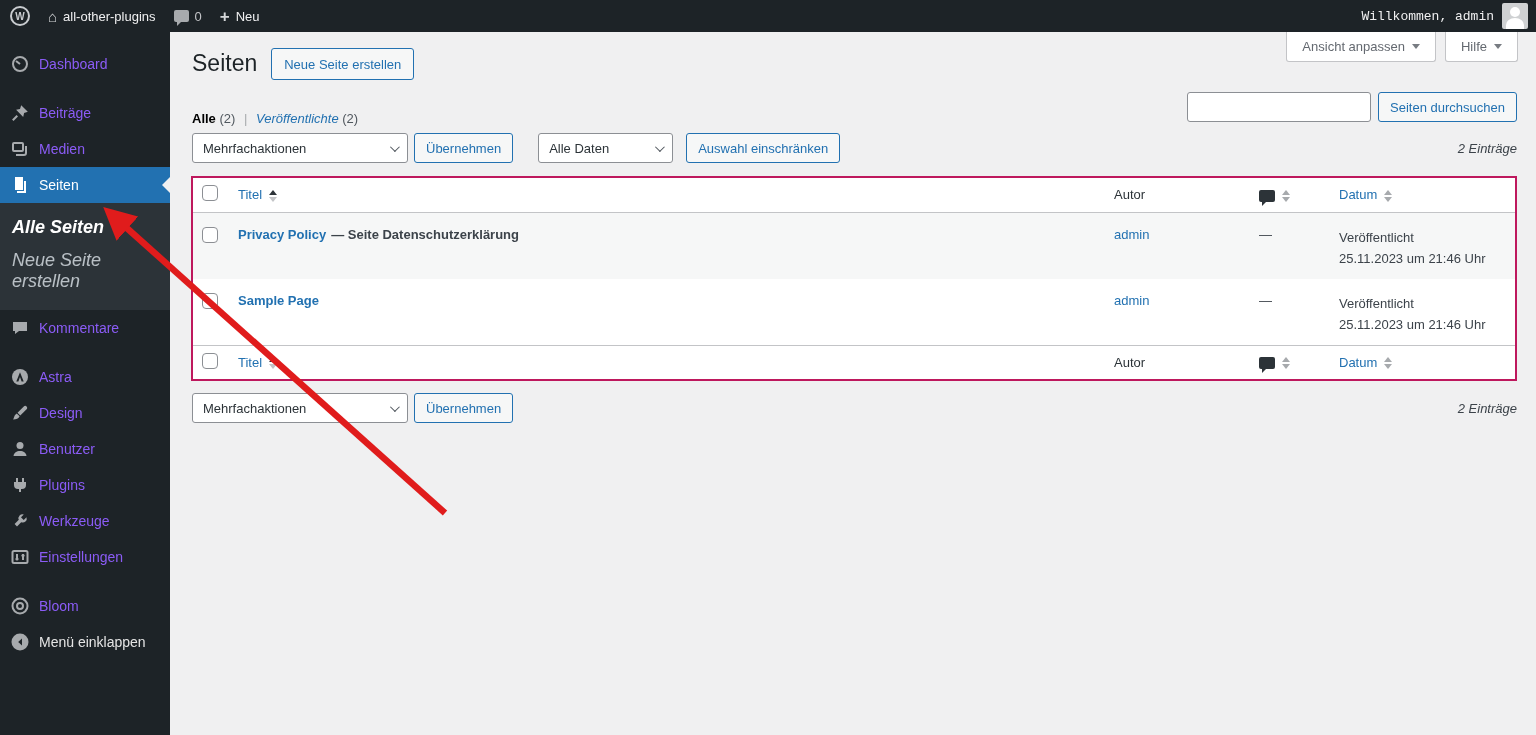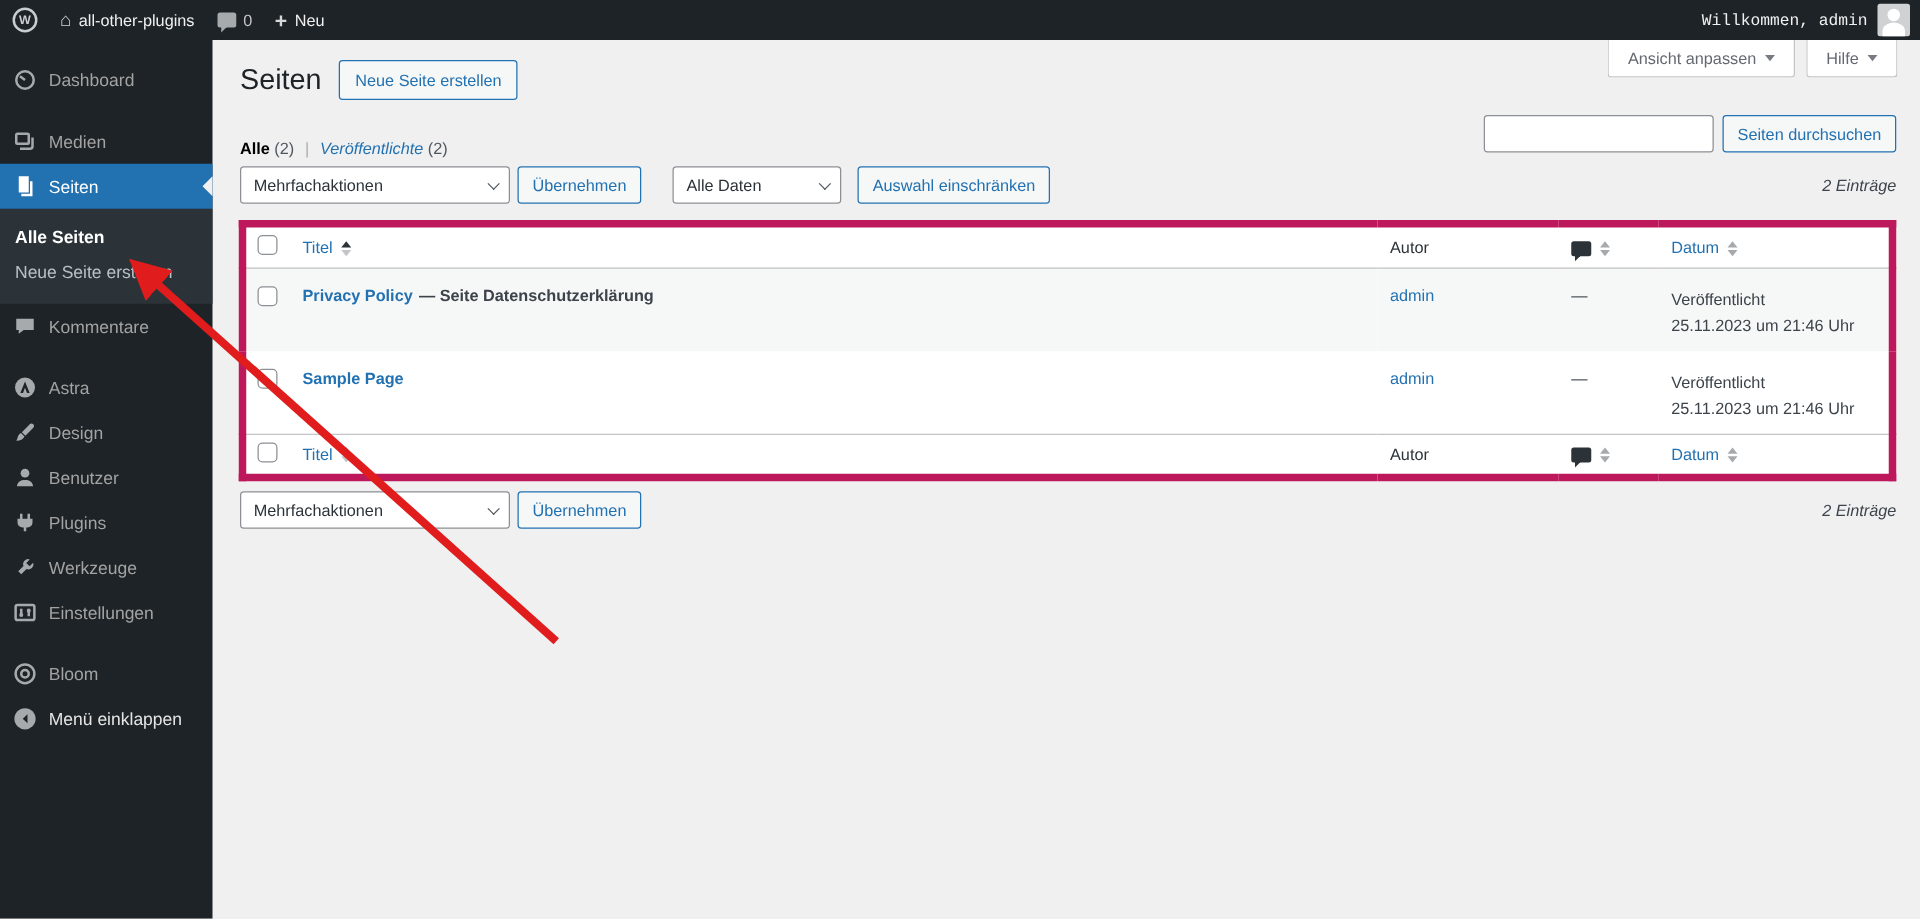--- a/index.html
+++ b/index.html
@@ -17,28 +17,28 @@
   .tb-bubble::after { content: ""; position: absolute; left: 3px; bottom: -4px; border: 4px solid transparent; border-top-color: #a7aaad; border-left-color: #a7aaad; }
   .tb-count { color: #c3c4c7; }
   .tb-plus { font-size: 17px; font-weight: bold; color: #d5d7d9; line-height: 1; }
   .avatar { width: 26px; height: 26px; background: #cfd1d3; border-radius: 2px; position: relative; overflow: hidden; }
   .avatar .head { position: absolute; left: 8px; top: 4px; width: 10px; height: 10px; border-radius: 50%; background: #fff; }
   .avatar .bust { position: absolute; left: 4px; top: 15px; width: 18px; height: 14px; border-radius: 50% 50% 0 0; background: #fff; }
 
   
   .sidebar { position: absolute; left: 0; top: 32px; width: 170px; height: 703px; background: #1d2327; z-index: 20; }
   .menu { list-style: none; padding-top: 14px; }
-  .menu-item { display: flex; align-items: center; gap: 9px; padding: 0 10px 0 10px; height: 36px; color: #a3a3a3; font-size: 14px; cursor: pointer; position: relative; }
+  .menu-item { display: flex; align-items: center; gap: 9px; padding: 0 10px 0 10px; height: 36px; color: #8b5cf6; font-size: 14px; cursor: pointer; position: relative; }
   .menu-item .mi { width: 20px; height: 20px; color: #a7aaad; flex: 0 0 20px; display: flex; align-items: center; justify-content: center; }
   .menu-item.active { background: #2271b1; color: #fff; }
   .menu-item.active .mi { color: #fff; }
   .notch { position: absolute; right: 0; top: 50%; margin-top: -8px; width: 0; height: 0; border-top: 8px solid transparent; border-bottom: 8px solid transparent; border-right: 8px solid #f0f0f1; }
   .spacer { height: 13px; }
   .submenu { background: #2c3338; padding: 8px 0 12px; list-style: none; }
-  .submenu li { padding: 6px 12px; font-size: 14px; color: rgba(240,246,252,.72); cursor: pointer; }
+  .submenu li { padding: 6px 12px; font-size: 18px; color: rgba(240,246,252,.72); cursor: pointer; font-style: italic; }
   .submenu li.current { color: #fff; font-weight: bold; }
   .collapse-item { color: #e5e5e5; }
 
   
   .content { position: absolute; left: 170px; top: 32px; width: 1366px; height: 699px; background: #f0f0f1; }
   .screen-tabs { position: absolute; top: 0; right: 18px; display: flex; gap: 9px; }
   .screen-tab { height: 30px; padding: 0 15px; background: #fff; border: 1px solid #c3c4c7; border-top: none; border-radius: 0 0 3px 3px; color: #646970; display: flex; align-items: center; gap: 7px; cursor: pointer; }
   .tri-down { width: 0; height: 0; border-left: 4px solid transparent; border-right: 4px solid transparent; border-top: 5px solid #787c82; }
 
   .title-row { position: absolute; top: 16px; left: 22px; display: flex; align-items: center; gap: 14px; }
@@ -59,21 +59,21 @@
   .tablenav.top { top: 101px; }
   .tablenav.bottom { top: 361px; }
   .entries { margin-left: auto; color: #3c434a; font-style: italic; }
 
   .select { height: 30px; background: #fff; border: 1px solid #8c8f94; border-radius: 3px; color: #2c3338; display: inline-flex; align-items: center; padding: 0 10px; cursor: pointer; position: relative; }
   .select .chev { margin-left: auto; width: 7px; height: 7px; border-right: 1.6px solid #50575e; border-bottom: 1.6px solid #50575e; transform: rotate(45deg) translateY(-2px); }
   .sel-bulk { width: 216px; margin-right: 6px; }
   .sel-date { width: 135px; margin-left: 25px; margin-right: 13px; }
 
   
-  .list-table { position: absolute; top: 144px; left: 21px; right: 19px; border-collapse: collapse; background: #fff; border: 6px solid #be185d; width: 1326px; }
+  .list-table { position: absolute; top: 144px; left: 21px; right: 19px; border-collapse: collapse; background: #fff; border: 2px solid #be185d; width: 1326px; }
   .list-table th { text-align: left; font-weight: 400; font-size: 13px; color: #2c3338; padding: 0 10px; height: 35px; }
   .list-table thead th { border-bottom: 1px solid #c3c4c7; }
   .list-table tfoot th { border-top: 1px solid #c3c4c7; }
   .list-table tbody tr.alt { background: #f6f7f7; }
   .list-table tbody td { vertical-align: top; padding: 14px 10px 0; height: 66px; font-size: 13px; }
   .list-table tbody tr.row-1 td { height: 67px; }
   .check-col { padding-left: 9px !important; }
   input[type="checkbox"] { appearance: none; -webkit-appearance: none; width: 16px; height: 16px; border: 1px solid #8c8f94; border-radius: 4px; background: #fff; cursor: pointer; margin: 0; }
   a.col-link, a.row-link { color: #2271b1; text-decoration: none; cursor: pointer; }
   a.row-title { color: #2271b1; font-weight: bold; text-decoration: none; cursor: pointer; }
@@ -128,20 +128,29 @@
     <li class="menu-item">
       <span class="mi">
           <svg width="20" height="20" viewBox="0 0 20 20">
             <circle cx="10" cy="10" r="7" fill="none" stroke="currentColor" stroke-width="2"></circle>
             <path d="M10 10L6 7" stroke="currentColor" stroke-width="2"></path>
           </svg>
         </span>
       <span>Dashboard</span>
     </li>
     <li class="spacer"></li>
+    <li class="menu-item">
+      <span class="mi">
+          <svg width="20" height="20" viewBox="0 0 20 20">
+            <path d="M11.2 2.2l6.6 6.6-3.7 1.2-.9 3.9-7.1-7.1 3.9-.9z" fill="currentColor"></path>
+            <path d="M7.3 12.7L2.8 17.2" stroke="currentColor" stroke-width="2" fill="none"></path>
+          </svg>
+        </span>
+      <span>Beiträge</span>
+    </li>
     <li class="menu-item">
       <span class="mi">
           <svg width="20" height="20" viewBox="0 0 20 20">
             <rect x="3" y="4" width="10" height="8" rx="1" fill="none" stroke="currentColor" stroke-width="2"></rect>
             <path d="M16 7v7a2 2 0 0 1-2 2H6" fill="none" stroke="currentColor" stroke-width="2"></path>
           </svg>
         </span>
       <span>Medien</span>
     </li>
     <li class="menu-item active">

